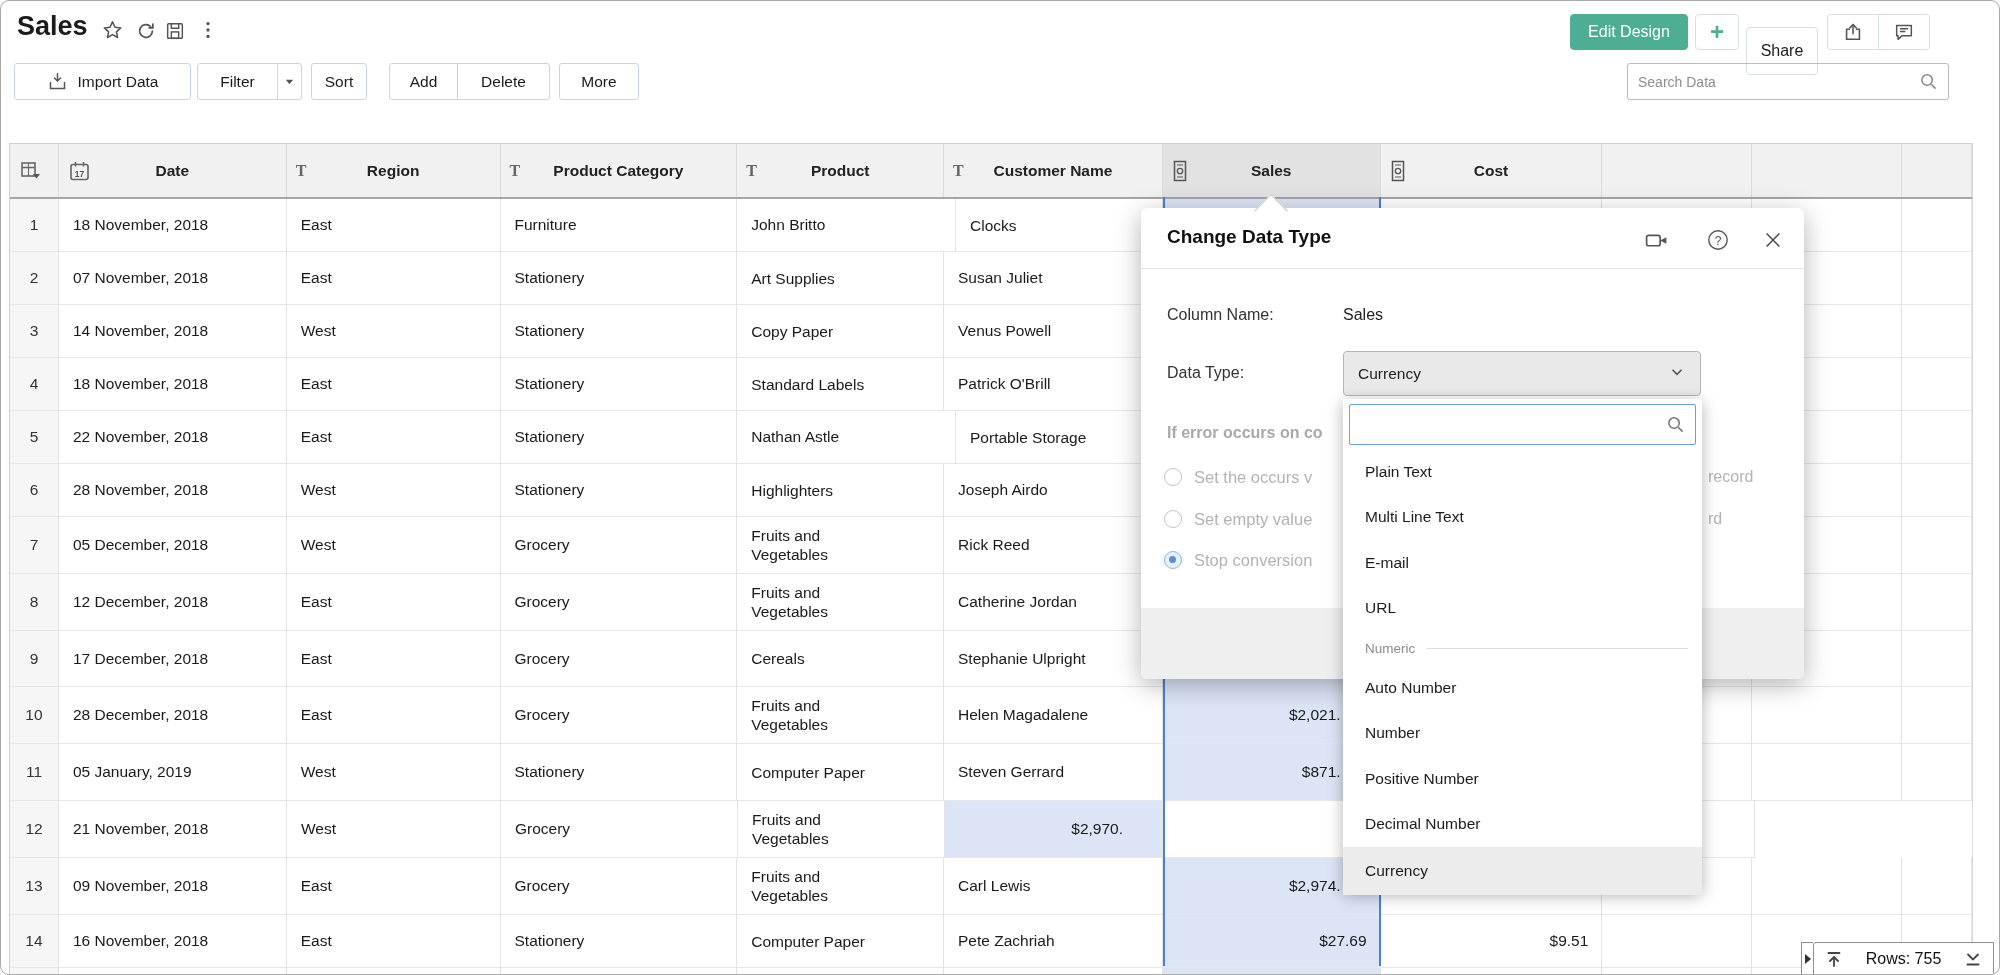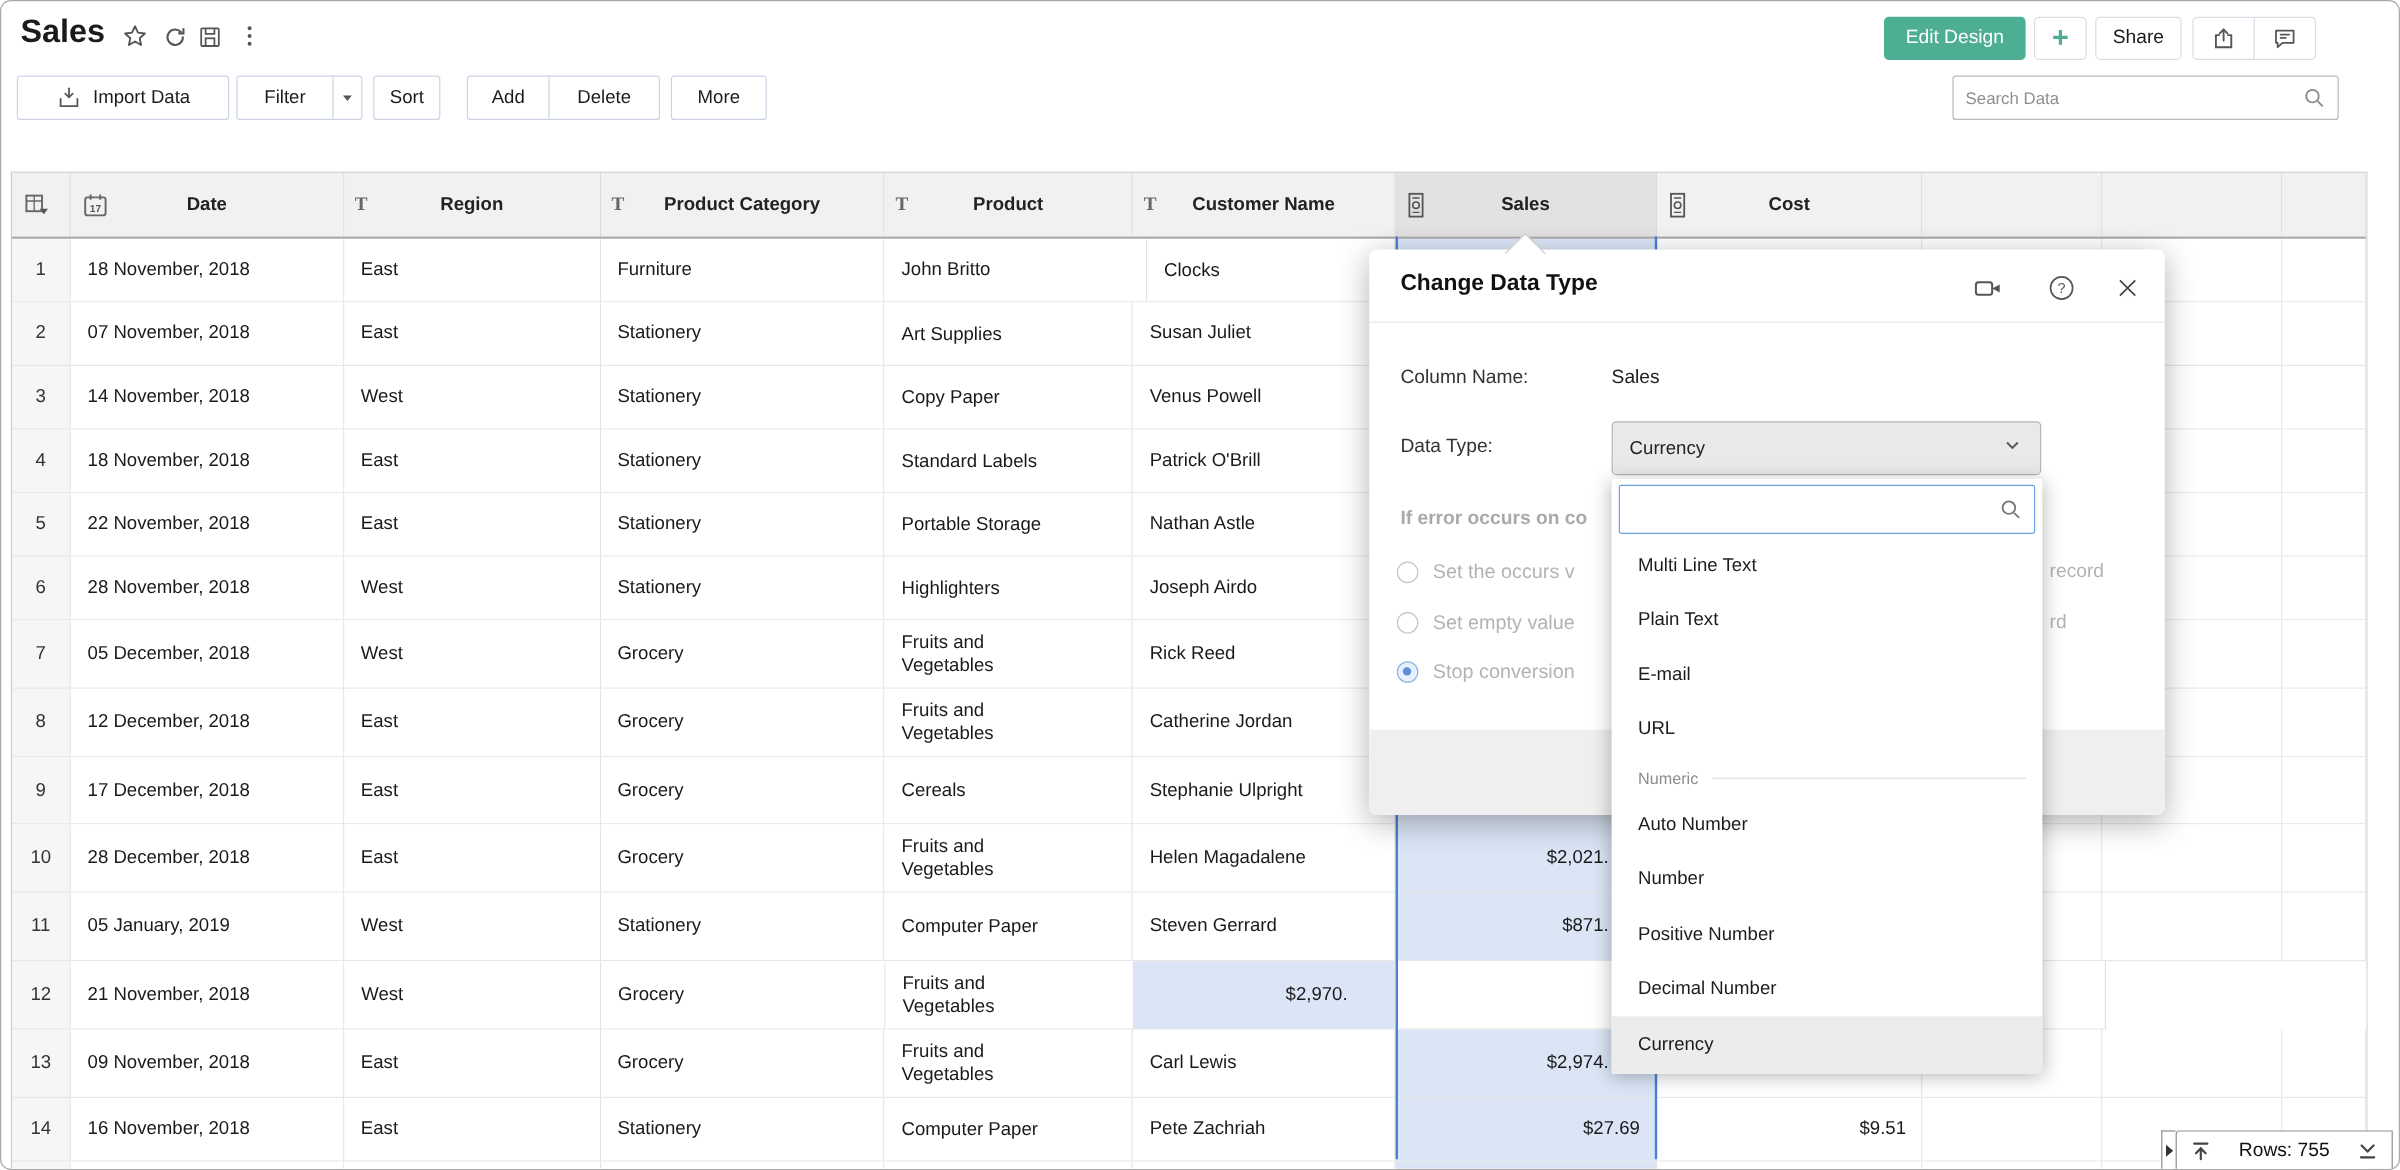--- a/index.html
+++ b/index.html
@@ -11,21 +11,21 @@
   
   .topbar { position:absolute; left:0; top:0; width:100%; height:60px; }
   .app-title { position:absolute; left:16px; top:10px; font-size:27px; font-weight:bold; color:#1b1b1b; }
   .tb-ico { position:absolute; top:18px; width:24px; height:24px; color:#555; cursor:pointer; }
   .btn { display:flex; align-items:center; justify-content:center; cursor:pointer;
          border:1px solid #d8dde6; border-radius:4px; background:#fff; font-size:16px; color:#1b1b1b; }
   .edit-design { position:absolute; left:1569px; top:13px; width:118px; height:36px;
                  background:#4dae94; border-color:#4dae94; color:#fff; font-size:16px; }
   .plus-btn { position:absolute; left:1694px; top:13px; width:44px; height:36px;
               color:#4dae94; font-size:24px; font-weight:bold; }
-  .share-btn { position:absolute; left:1745px; top:13px; width:72px; height:36px; }
+  .share-btn { position:absolute; left:1745px; top:26px; width:72px; height:48px; }
   .icon-group { position:absolute; left:1826px; top:13px; width:103px; height:36px;
                 border:1px solid #d8dde6; border-radius:4px; display:flex; }
   .icon-group > div { flex:1; display:flex; align-items:center; justify-content:center; cursor:pointer; }
   .icon-group > div + div { border-left:1px solid #d8dde6; }
 
   
   .tool-btn { position:absolute; top:62px; height:37px; border:1px solid #ccd4e4; border-radius:3px;
               background:#fff; display:flex; align-items:center; justify-content:center;
               font-size:15.5px; color:#1b1b1b; cursor:pointer; }
   .filter-caret { border-left:1px solid #ccd4e4; height:100%; display:flex; align-items:center;
@@ -344,24 +344,24 @@
           <div class="td num" style="width: 222px;"></div>
           <div class="td" style="width: 150px;"></div>
           <div class="td" style="width: 150px;"></div>
           <div class="td" style="width: 70px;"></div>
         </div>
         <div class="tr" style="height: 53px;">
           <div class="td rownum" style="width: 49px;">5</div>
           <div class="td" style="width: 228px;">22 November, 2018</div>
           <div class="td" style="width: 214px;">East</div>
           <div class="td" style="width: 237px;">Stationery</div>
+          <div class="td" style="width: 219px;">Nathan Astle</div>
           <div class="td" style="width: 207px;">
             <span class="wrap">Portable Storage</span>
           </div>
-          <div class="td" style="width: 219px;">Nathan Astle</div>
           <div class="td sales-col num" style="width: 218px;"></div>
           <div class="td num" style="width: 222px;"></div>
           <div class="td" style="width: 150px;"></div>
           <div class="td" style="width: 150px;"></div>
           <div class="td" style="width: 70px;"></div>
         </div>
         <div class="tr" style="height: 53px;">
           <div class="td rownum" style="width: 49px;">6</div>
           <div class="td" style="width: 228px;">28 November, 2018</div>
           <div class="td" style="width: 214px;">West</div>
@@ -574,22 +574,22 @@
     <div class="dd-search">
       <input type="text" value="" style="">
       <span style="display:flex;">
         <svg viewBox="0 0 20 20" width="19" height="19" fill="none" stroke="#777" stroke-width="1.6">
             <circle cx="8.5" cy="8.5" r="5.5"></circle>
             <path d="M13 13l4.5 4.5"></path>
           </svg>
       </span>
     </div>
     <div class="dd-list" id="dd-list">
+        <div class="dd-item">Plain Text</div>
         <div class="dd-item">Multi Line Text</div>
-        <div class="dd-item">Plain Text</div>
         <div class="dd-item">E-mail</div>
         <div class="dd-item">URL</div>
         <div class="dd-cat">
           <span>Numeric</span>
           <span class="cat-line"></span>
         </div>
         <div class="dd-item">Auto Number</div>
         <div class="dd-item">Number</div>
         <div class="dd-item">Positive Number</div>
         <div class="dd-item">Decimal Number</div>

